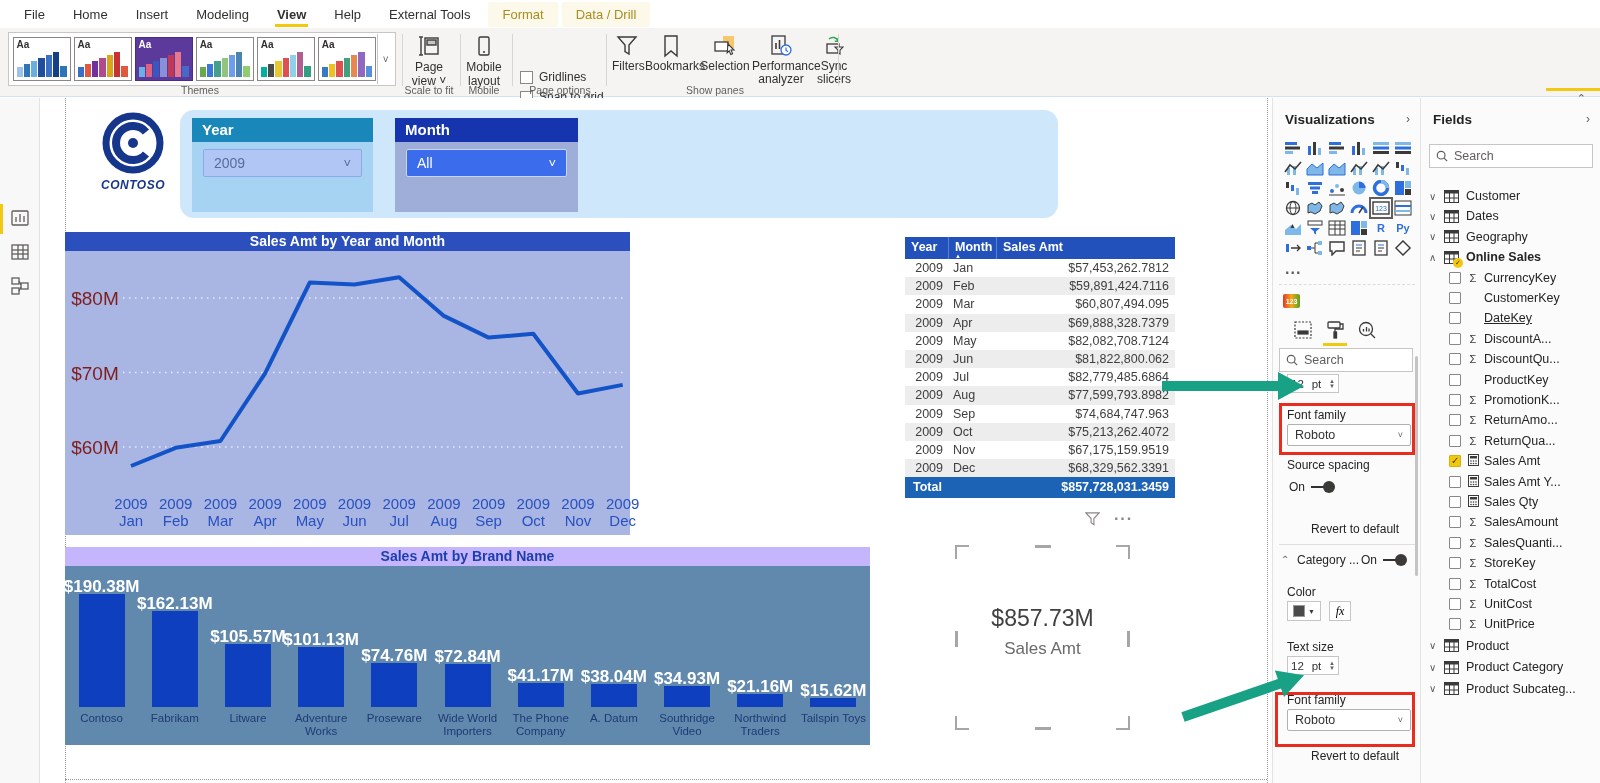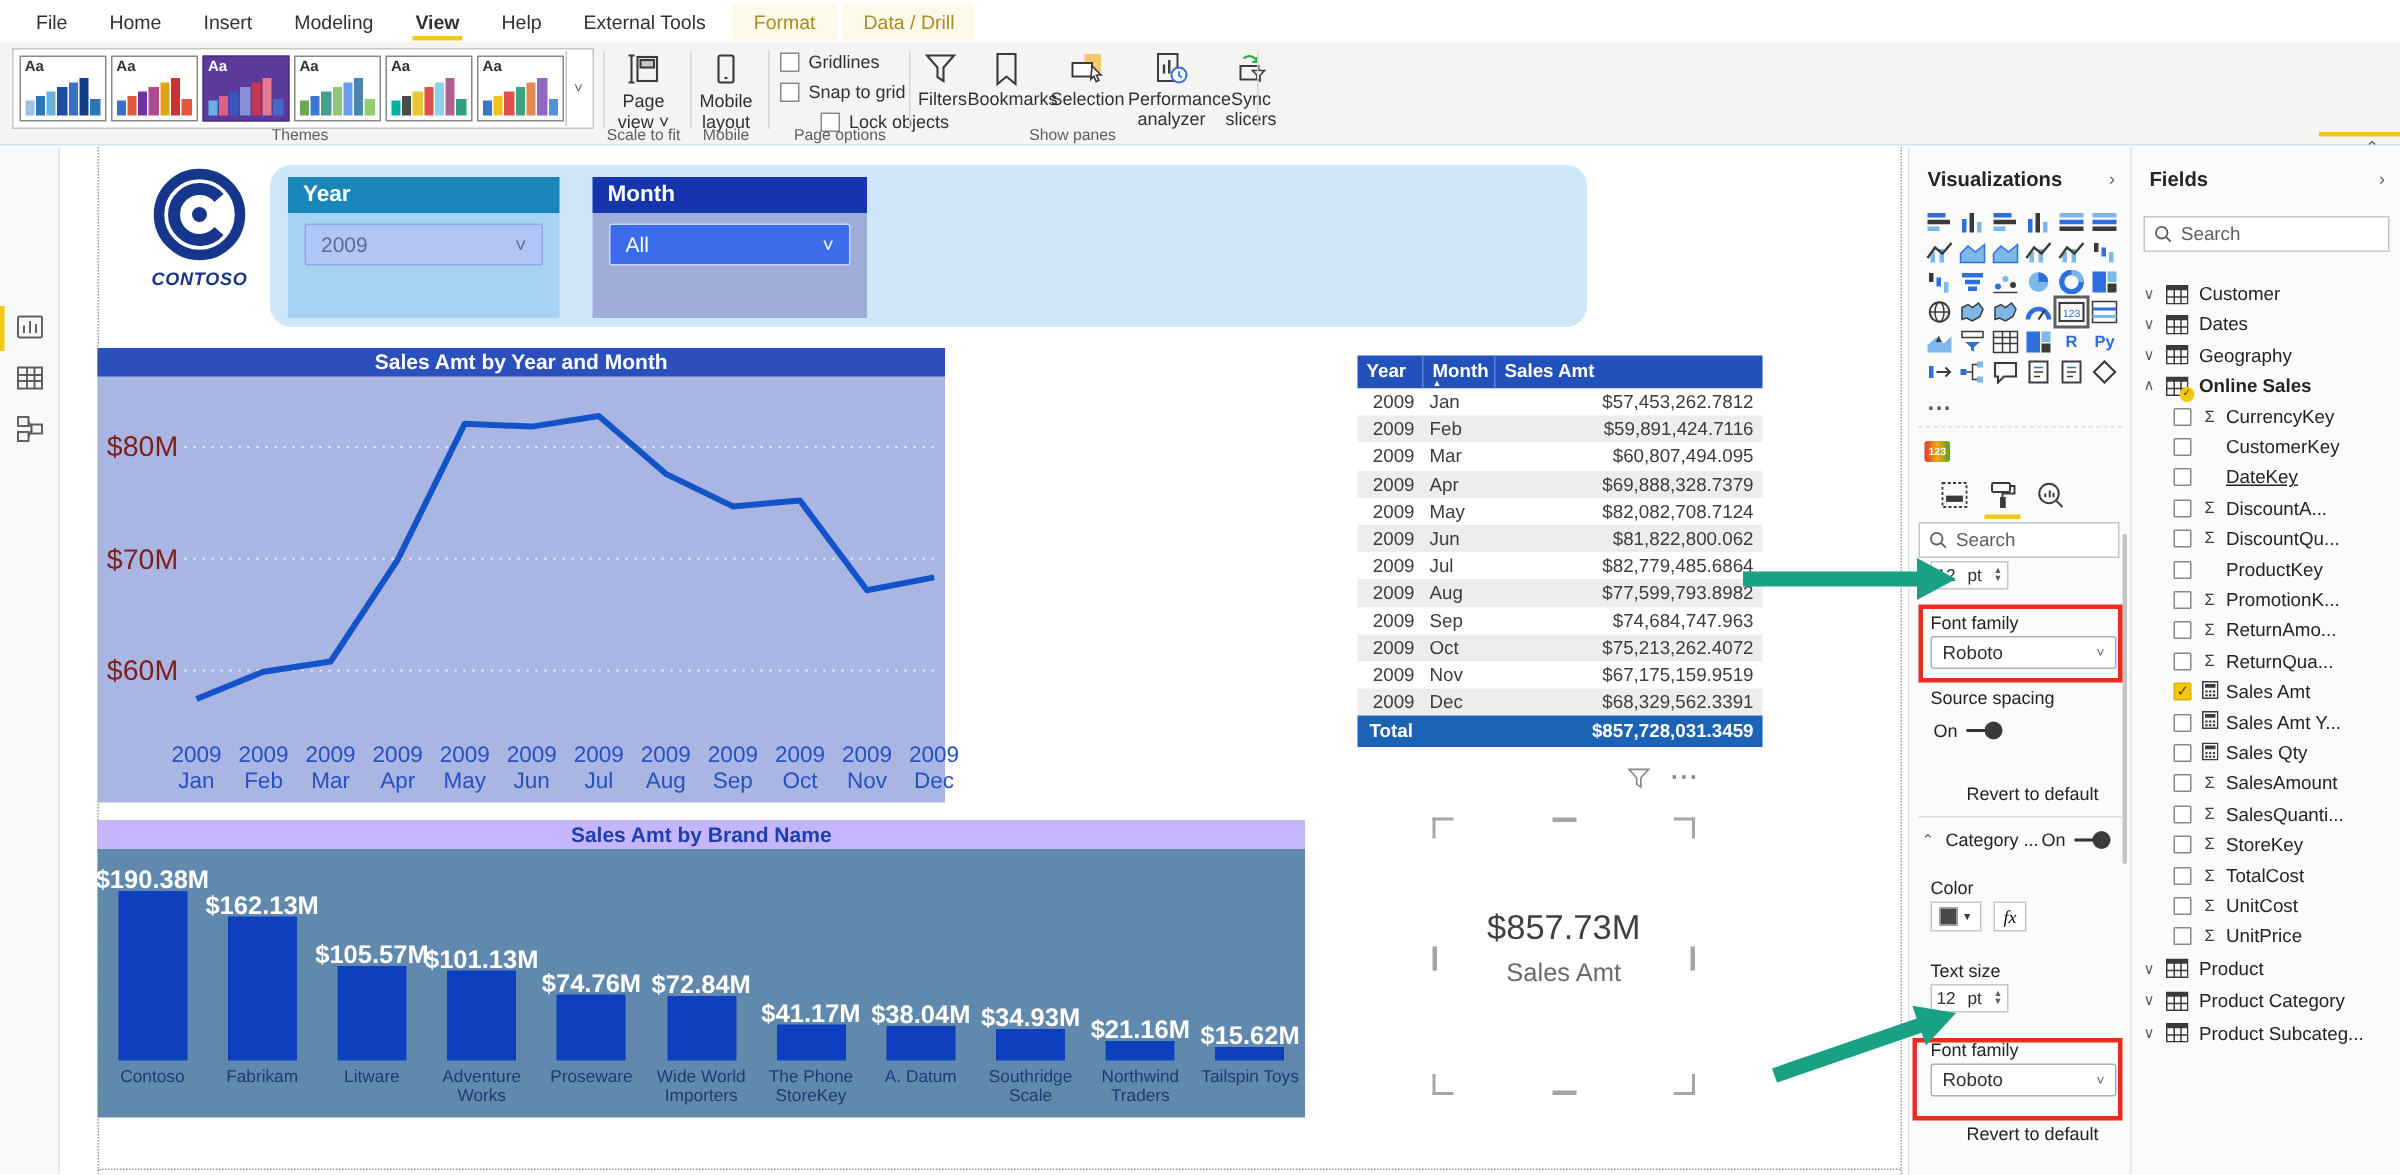--- a/index.html
+++ b/index.html
@@ -20,21 +20,21 @@
   #themes-gallery { position:absolute; left:8px; top:4px; width:388px; height:54px; background:#fff; border:1px solid #c8c6c4; display:flex; align-items:center; padding:0 2px; }
   .theme-thumb { width:59px; height:44px; background:#fff; border:1px solid #8a8886; margin:0 1.5px; position:relative; cursor:pointer; }
   .theme-thumb.selected { background:#5b3a9b; border:1px solid #4a2d85; }
   .theme-aa { position:absolute; left:3px; top:1px; font-size:10px; font-weight:bold; color:#323130; }
   .theme-thumb.selected .theme-aa { color:#fff; }
   .theme-bars { position:absolute; left:3px; right:3px; bottom:3px; height:26px; display:flex; align-items:flex-end; gap:1px; }
   .theme-bars span { flex:1; }
   #gallery-more { width:16px; height:50px; border-left:1px solid #c8c6c4; display:flex; align-items:center; justify-content:center; color:#605e5c; font-size:10px; cursor:pointer; }
   .ribbon-btn { position:absolute; text-align:center; font-size:12px; color:#323130; cursor:pointer; }
   .ribbon-btn svg { display:block; margin:0 auto 2px; }
-  .rcheck { position:absolute; display:flex; align-items:center; gap:6px; font-size:12px; color:#323130; cursor:pointer; }
+  .rcheck { position:absolute; display:flex; align-items:center; gap:6px; font-size:12px; color:#323130; cursor:pointer;margin-top:36px; }
   .rcheck .box { width:13px; height:13px; border:1px solid #8a8886; background:#fff; }
   #ribbon-collapse { position:absolute; right:14px; top:64px; color:#605e5c; font-size:11px; cursor:pointer; }
   #ribbon-yellow { position:absolute; right:0; top:60px; width:54px; height:3px; background:#f2c811; }
 
   
   #leftrail { position:absolute; left:0; top:98px; width:40px; height:685px; background:#f8f8f8; border-right:1px solid #e3e3e3; }
   .rail-icon { position:absolute; left:10px; width:22px; height:22px; color:#605e5c; cursor:pointer; }
   .rail-active-bar { position:absolute; left:0; top:106px; width:3px; height:30px; background:#f2c811; }
 
   
@@ -480,27 +480,27 @@
           <div class="bc-val" style="left: 216.136px; top: 82.9743px;">$101.13M</div>
           <div class="bc-cat" style="left: 220.136px; top: 165px;">Adventure Works</div>
           <div class="bc-bar" style="left: 306.318px; width: 46px; top: 115.626px; height: 44.3738px;"></div>
           <div class="bc-val" style="left: 289.318px; top: 98.6262px;">$74.76M</div>
           <div class="bc-cat" style="left: 293.318px; top: 165px;">Proseware</div>
           <div class="bc-bar" style="left: 379.5px; width: 46px; top: 116.766px; height: 43.2342px;"></div>
           <div class="bc-val" style="left: 362.5px; top: 99.7658px;">$72.84M</div>
           <div class="bc-cat" style="left: 366.5px; top: 165px;">Wide World Importers</div>
           <div class="bc-bar" style="left: 452.682px; width: 46px; top: 135.564px; height: 24.4364px;"></div>
           <div class="bc-val" style="left: 435.682px; top: 118.564px;">$41.17M</div>
-          <div class="bc-cat" style="left: 439.682px; top: 165px;">The Phone StoreKey</div>
+          <div class="bc-cat" style="left: 439.682px; top: 165px;">The Phone Company</div>
           <div class="bc-bar" style="left: 525.864px; width: 46px; top: 137.421px; height: 22.5786px;"></div>
           <div class="bc-val" style="left: 508.864px; top: 120.421px;">$38.04M</div>
           <div class="bc-cat" style="left: 512.864px; top: 165px;">A. Datum</div>
           <div class="bc-bar" style="left: 599.045px; width: 46px; top: 139.267px; height: 20.7327px;"></div>
           <div class="bc-val" style="left: 582.045px; top: 122.267px;">$34.93M</div>
-          <div class="bc-cat" style="left: 586.045px; top: 165px;">Southridge Scale</div>
+          <div class="bc-cat" style="left: 586.045px; top: 165px;">Southridge Video</div>
           <div class="bc-bar" style="left: 672.227px; width: 46px; top: 147.44px; height: 12.5595px;"></div>
           <div class="bc-val" style="left: 655.227px; top: 130.44px;">$21.16M</div>
           <div class="bc-cat" style="left: 659.227px; top: 165px;">Northwind Traders</div>
           <div class="bc-bar" style="left: 745.409px; width: 46px; top: 150.729px; height: 9.27125px;"></div>
           <div class="bc-val" style="left: 728.409px; top: 133.729px;">$15.62M</div>
           <div class="bc-cat" style="left: 732.409px; top: 165px;">Tailspin Toys</div>
         </div>
     </div>
 
     <div id="card-hover-icons">

